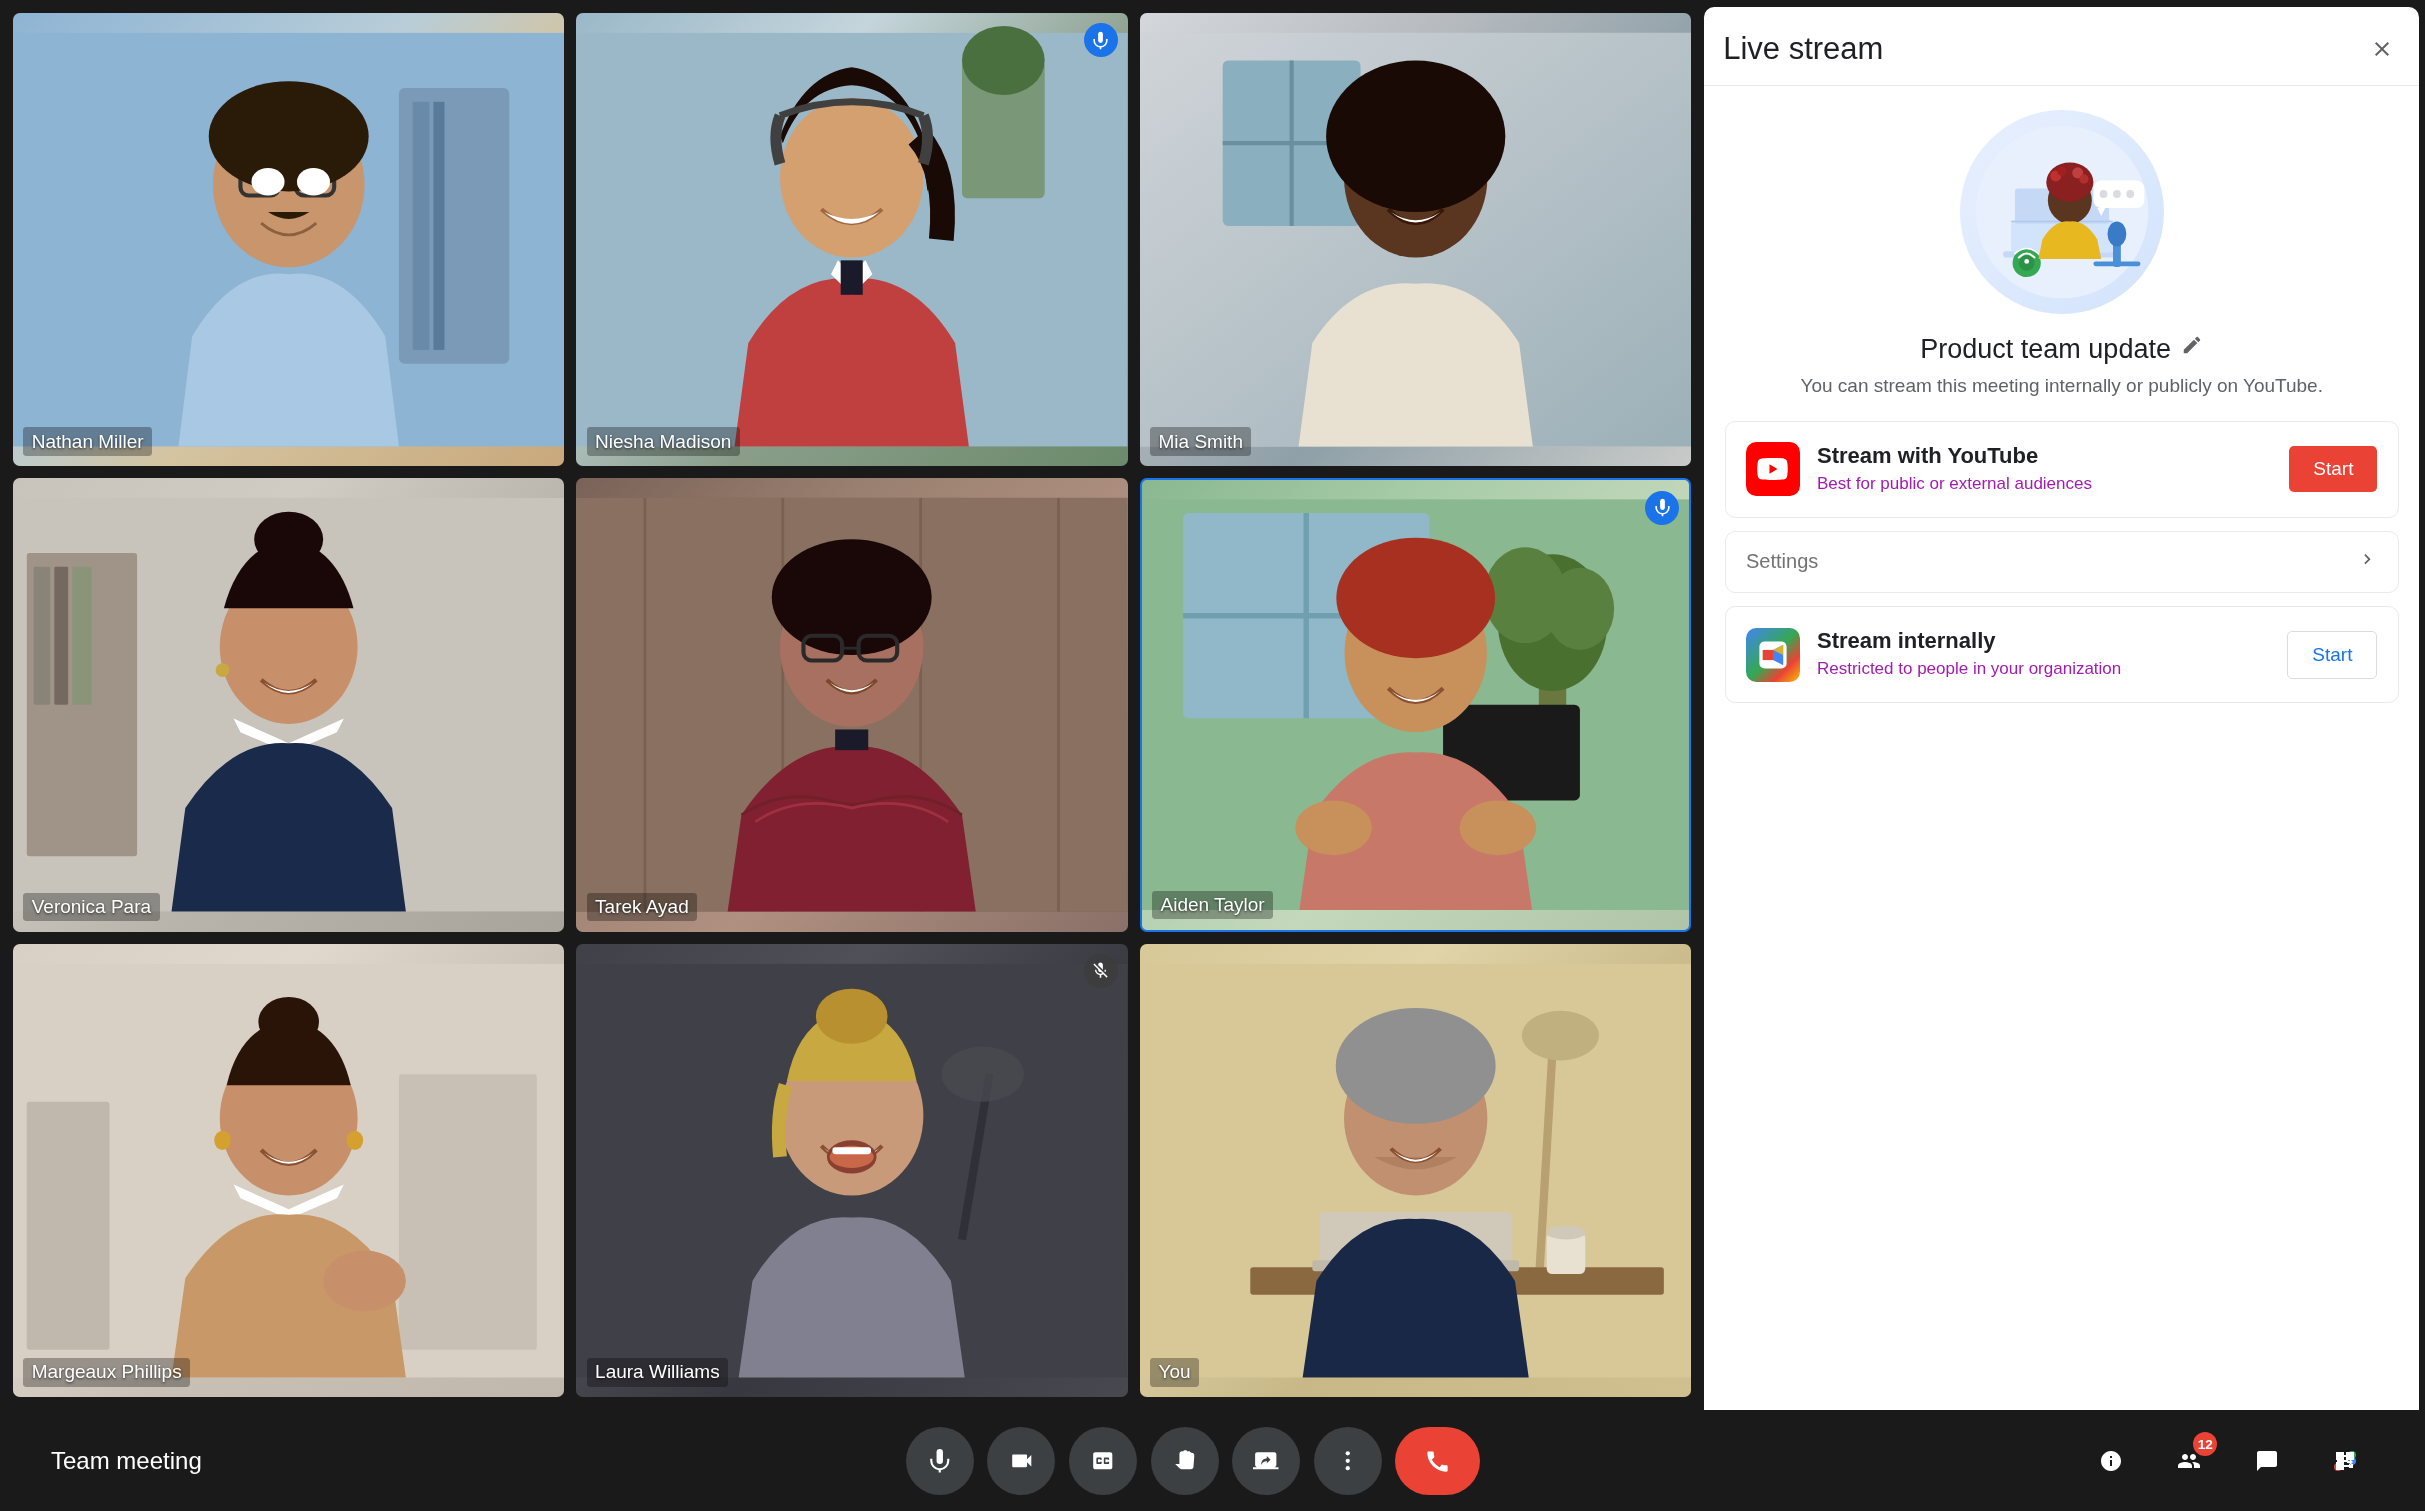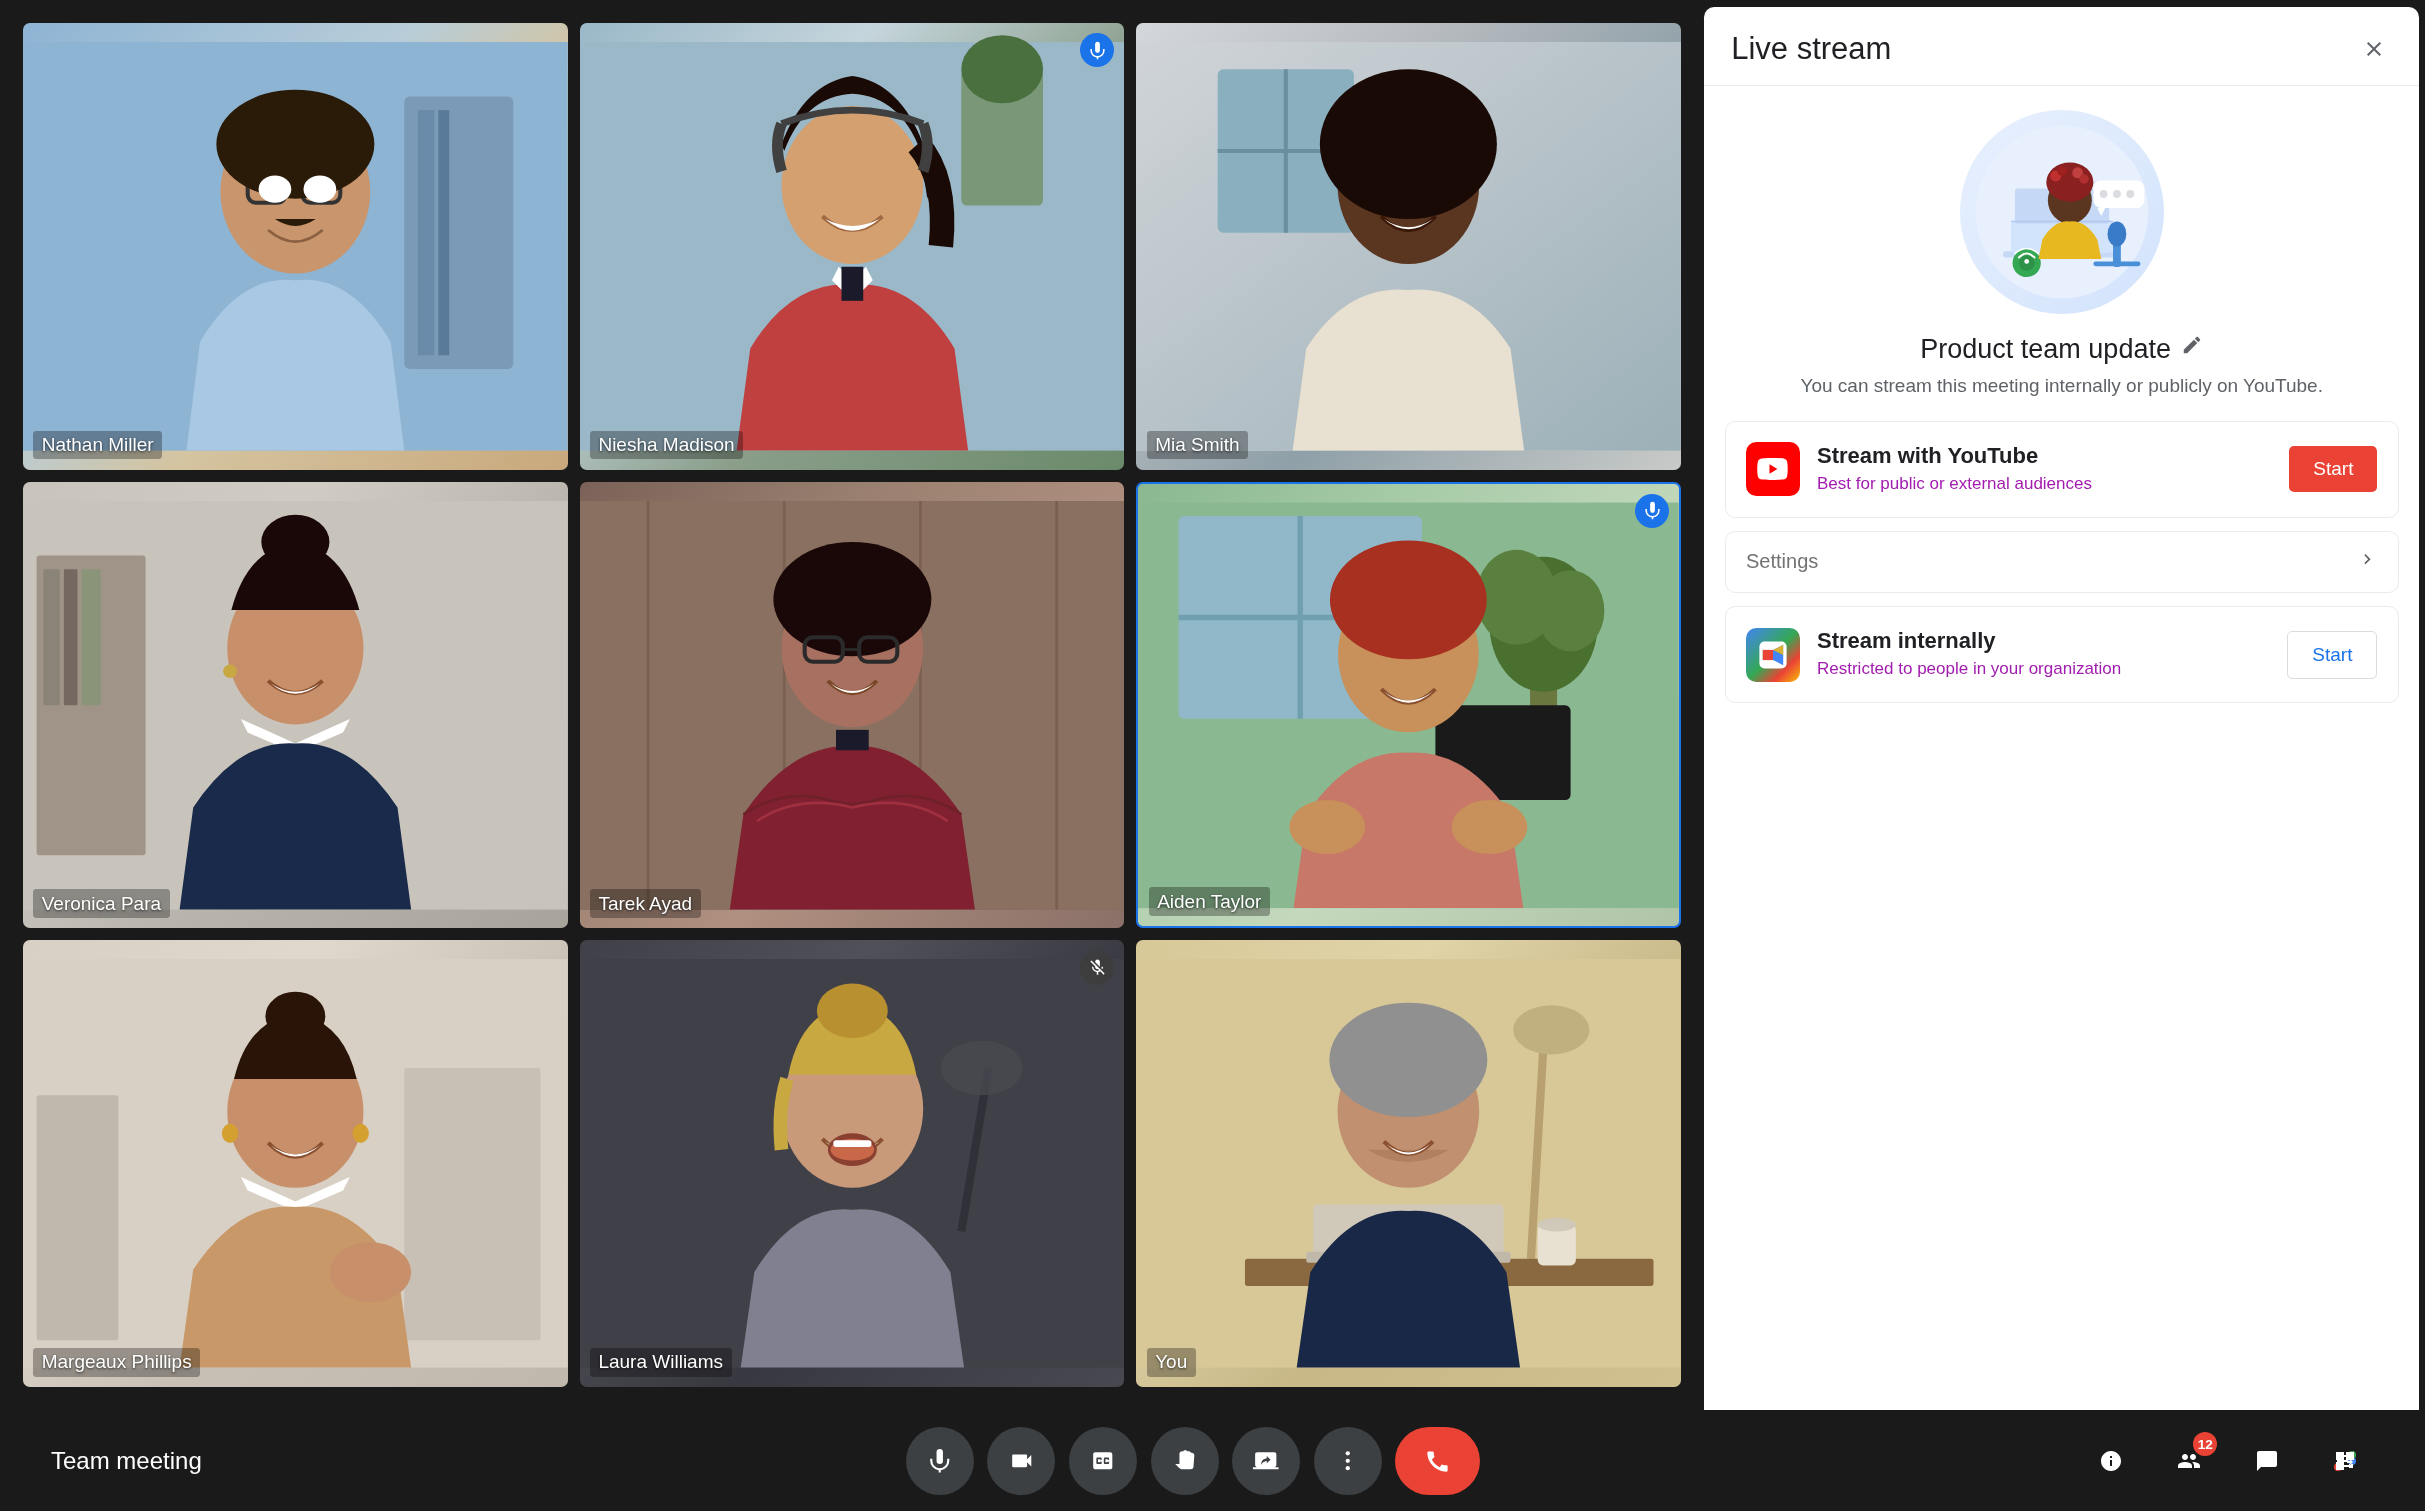--- a/index.html
+++ b/index.html
@@ -20,21 +20,21 @@
       overflow: hidden;
     }
 
     
     .video-grid {
       flex: 1;
       display: grid;
       grid-template-columns: repeat(3, 1fr);
       grid-template-rows: repeat(3, 1fr);
       gap: 12px;
-      padding: 23px;
+      padding: 13px;
       background: #1a1a1a;
     }
 
     .video-tile {
       position: relative;
       background: #2d2d2d;
       border-radius: 6.8px;
       overflow: hidden;
     }
 
@@ -100,21 +100,21 @@
       margin: 6.8px 6.8px 0 0;
       display: flex;
       flex-direction: column;
       overflow-y: auto;
     }
 
     .panel-header {
       display: flex;
       align-items: center;
       justify-content: space-between;
-      padding: 24px 27px 17px;
+      padding: 24px 19px 17px;
       border-bottom: 0.9px solid #e8eaed;
     }
 
     .panel-title {
       font-size: 31px;
       font-weight: 500;
       color: #202124;
     }
 
     .close-btn {

